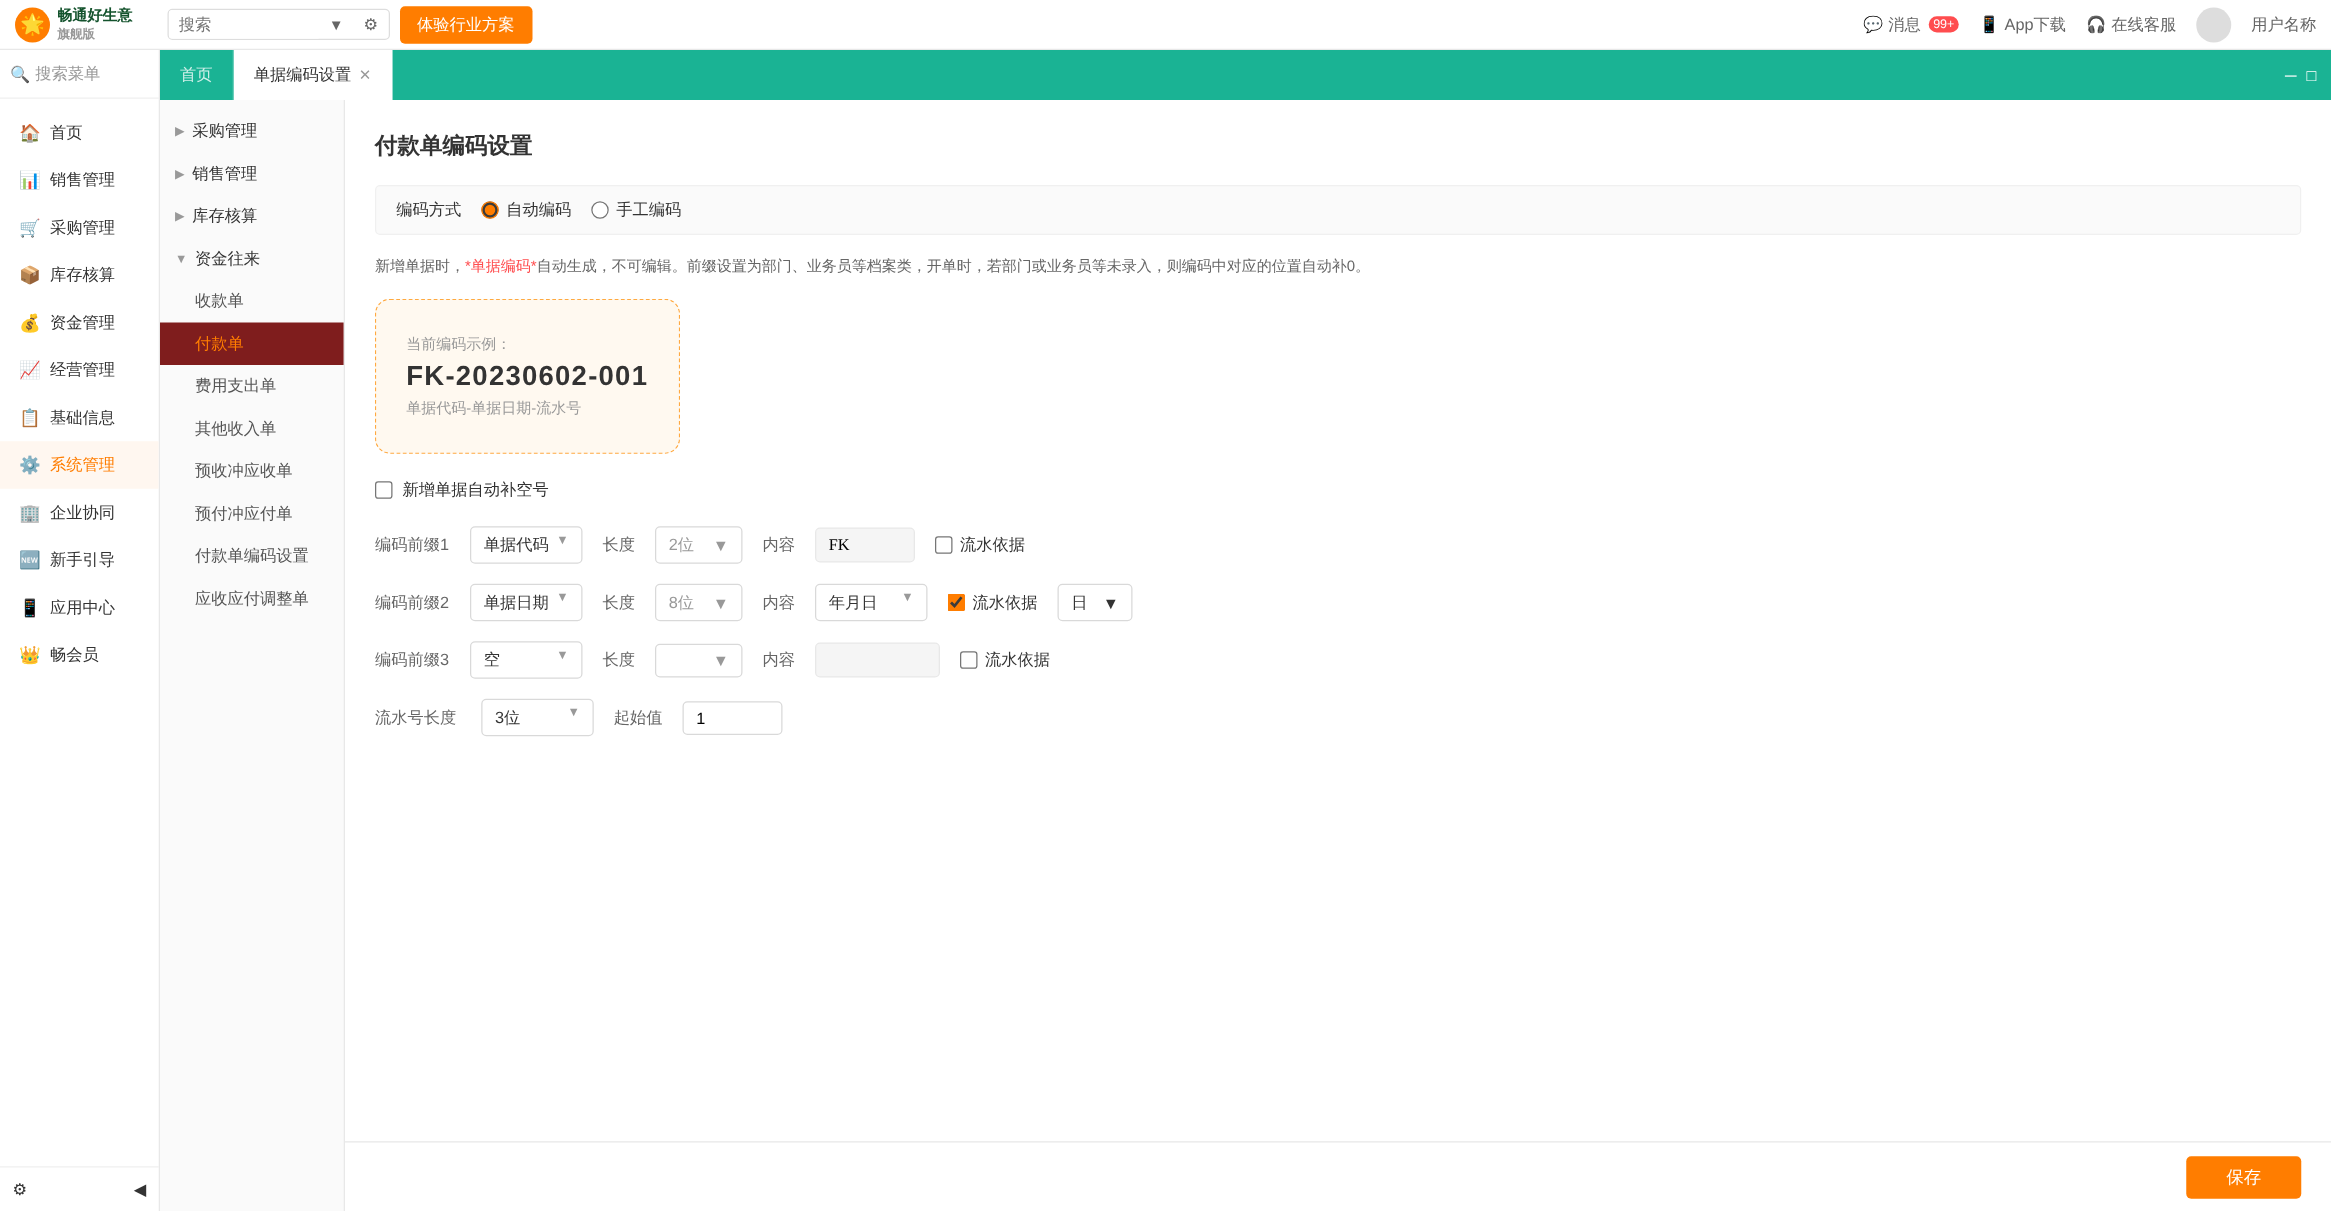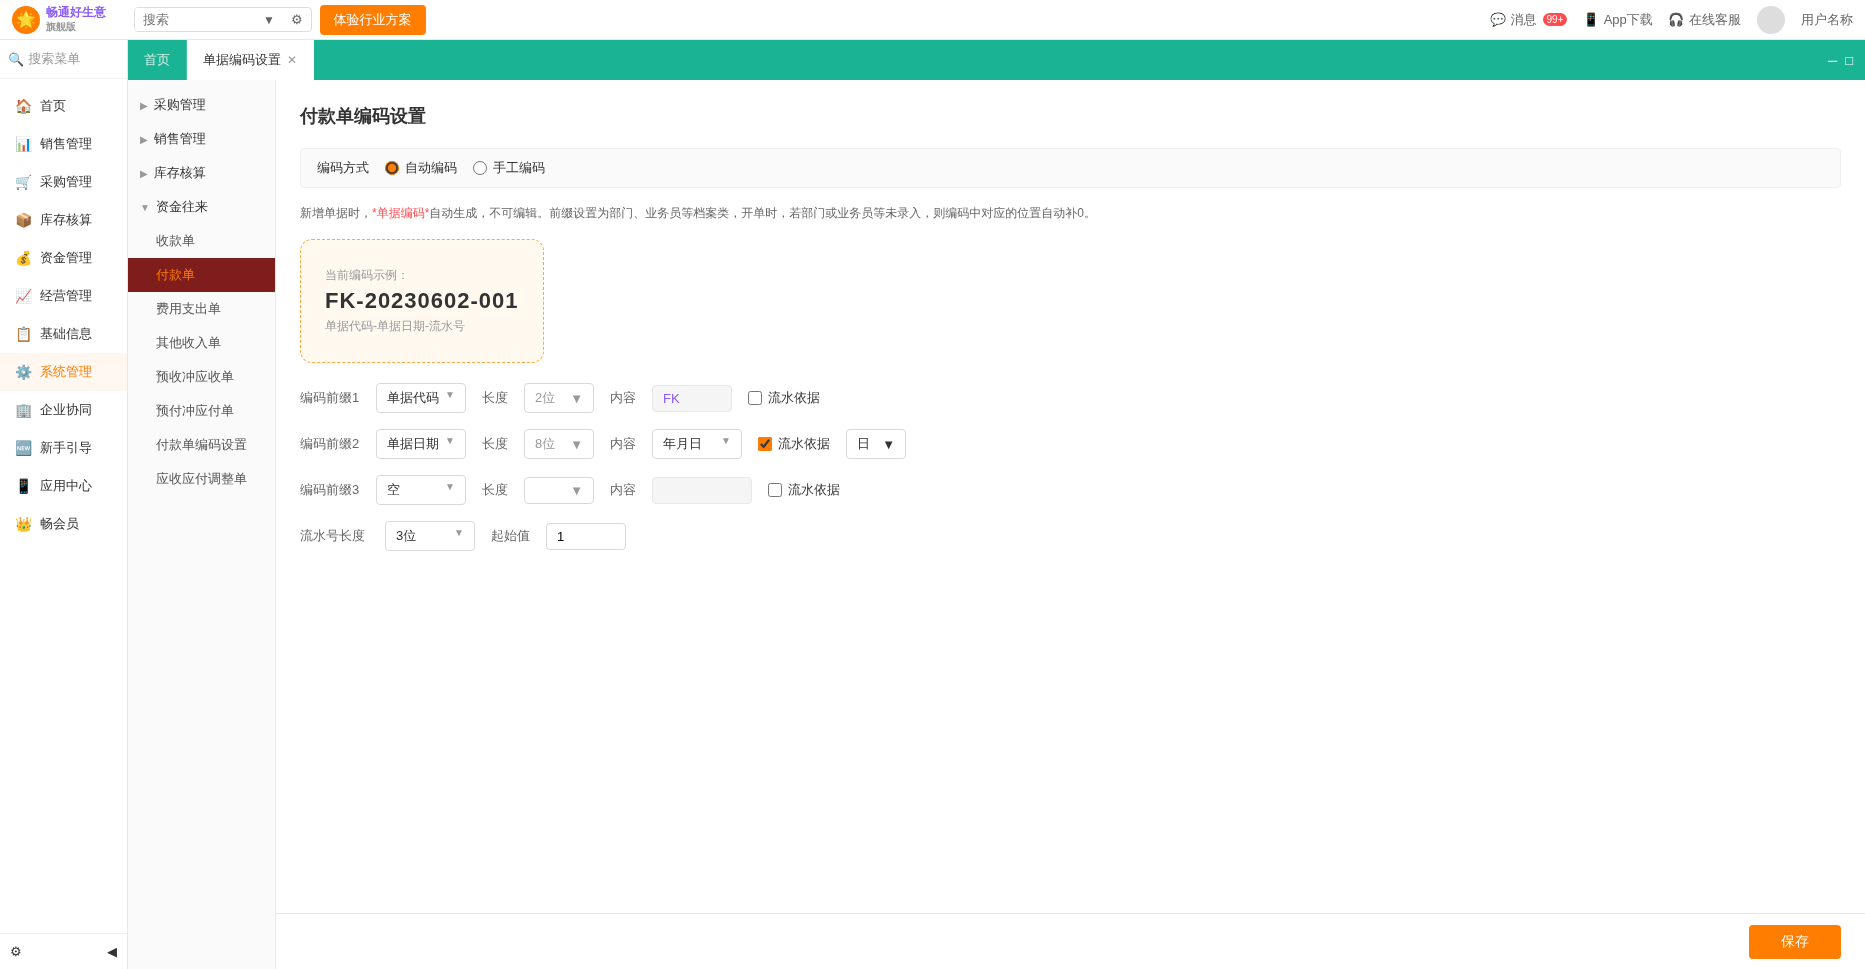--- a/index.html
+++ b/index.html
@@ -3,21 +3,21 @@
   <meta charset="utf-8">
   <style>
     * { box-sizing: border-box; margin: 0; padding: 0; }
     body { font-family: 'PingFang SC', 'Microsoft YaHei', sans-serif; font-size: 13px; color: #333; background: #f5f5f5; display: flex; flex-direction: column; height: 969px; overflow: hidden; }
 
     
     .topbar { height: 40px; background: #fff; border-bottom: 1px solid #e8e8e8; display: flex; align-items: center; justify-content: space-between; padding: 0 12px; flex-shrink: 0; }
     .topbar-left { display: flex; align-items: center; gap: 8px; }
     .topbar-logo { display: flex; align-items: center; gap: 6px; color: #ff7d00; font-weight: bold; font-size: 13px; }
     .topbar-logo .logo-icon { width: 28px; height: 28px; background: #ff7d00; border-radius: 50%; display: flex; align-items: center; justify-content: center; color: white; font-size: 16px; }
-    .topbar-logo .logo-text { color: #8b5cf6; font-size: 12px; line-height: 1.3; }
+    .topbar-logo .logo-text { color: #14532d; font-size: 12px; line-height: 1.3; }
     .topbar-logo .logo-sub { color: #999; font-size: 10px; }
     .topbar-input-area { display: flex; align-items: center; border: 1px solid #ddd; border-radius: 4px; overflow: hidden; margin-left: 20px; }
     .topbar-input-area input { border: none; outline: none; padding: 4px 8px; font-size: 13px; color: #999; width: 120px; }
     .topbar-dropdown-btn { padding: 4px 8px; cursor: pointer; color: #666; font-size: 12px; }
     .topbar-settings-btn { padding: 4px 8px; cursor: pointer; color: #666; }
     .trial-btn { background: #ff7d00; color: white; border: none; padding: 6px 14px; border-radius: 4px; cursor: pointer; font-size: 13px; }
     .topbar-right { display: flex; align-items: center; gap: 16px; font-size: 13px; color: #666; }
     .topbar-right-item { display: flex; align-items: center; gap: 4px; cursor: pointer; }
     .badge { background: #ff4d4f; color: white; font-size: 10px; padding: 1px 4px; border-radius: 8px; margin-left: 2px; }
     .user-avatar { width: 28px; height: 28px; background: #ddd; border-radius: 50%; }
@@ -73,21 +73,21 @@
     .auto-fill-row { display: flex; align-items: center; gap: 8px; margin-bottom: 20px; }
     .auto-fill-row input[type="checkbox"] { accent-color: #ff7d00; width: 14px; height: 14px; }
     .auto-fill-row label { font-size: 13px; color: #333; }
 
     .form-row { display: flex; align-items: center; gap: 16px; margin-bottom: 16px; flex-wrap: wrap; }
     .form-label { font-size: 13px; color: #666; width: 60px; flex-shrink: 0; }
     .form-select { display: flex; align-items: flex-start; border: 1px solid #d9d9d9; border-radius: 4px; background: white; padding: 5px 10px; font-size: 13px; cursor: pointer; min-width: 90px; justify-content: space-between; gap: 6px; }
     .form-select .select-arrow { font-size: 10px; color: #999; }
     .field-label { font-size: 13px; color: #666; }
     .field-input { border: 1px solid #d9d9d9; border-radius: 4px; padding: 5px 10px; font-size: 13px; width: 80px; color: #333; background: #fff; }
-    .field-input.readonly { background: #f5f5f5; color: #8b5cf6; border-color: #e8e8e8; }
+    .field-input.readonly { background: #f5f5f5; color: #000000; border-color: #e8e8e8; font-family: Liberation Serif, serif; }
     .checkbox-group { display: flex; align-items: center; gap: 6px; }
     .checkbox-group input[type="checkbox"] { accent-color: #ff7d00; width: 14px; height: 14px; }
     .checkbox-group label { font-size: 13px; color: #333; }
     .checkbox-checked { accent-color: #ff7d00; }
     .day-select { display: flex; align-items: center; border: 1px solid #d9d9d9; border-radius: 4px; background: white; padding: 5px 10px; font-size: 13px; cursor: pointer; min-width: 60px; justify-content: space-between; gap: 6px; }
 
     .serial-row { display: flex; align-items: center; gap: 16px; margin-bottom: 20px; }
     .separator-row { display: flex; align-items: center; gap: 12px; margin-bottom: 20px; }
     .separator-label { font-size: 13px; color: #666; }
     .separator-options { display: flex; align-items: center; gap: 12px; }
@@ -283,20 +283,24 @@
           </div>
 
           
           <div class="code-preview">
             <div class="preview-label">当前编码示例：</div>
             <div class="preview-code">FK-20230602-001</div>
             <div class="preview-sub">单据代码-单据日期-流水号</div>
           </div>
 
           
+          <div class="auto-fill-row">
+            <input type="checkbox" id="auto_fill" style="">
+            <label for="auto_fill">新增单据自动补空号</label>
+          </div>
 
           
           <div class="form-row">
             <span class="form-label">编码前缀1</span>
             <div class="form-select">
               <span>单据代码</span>
               <span class="select-arrow">▼</span>
             </div>
             <span class="field-label">长度</span>
             <div class="length-select">

